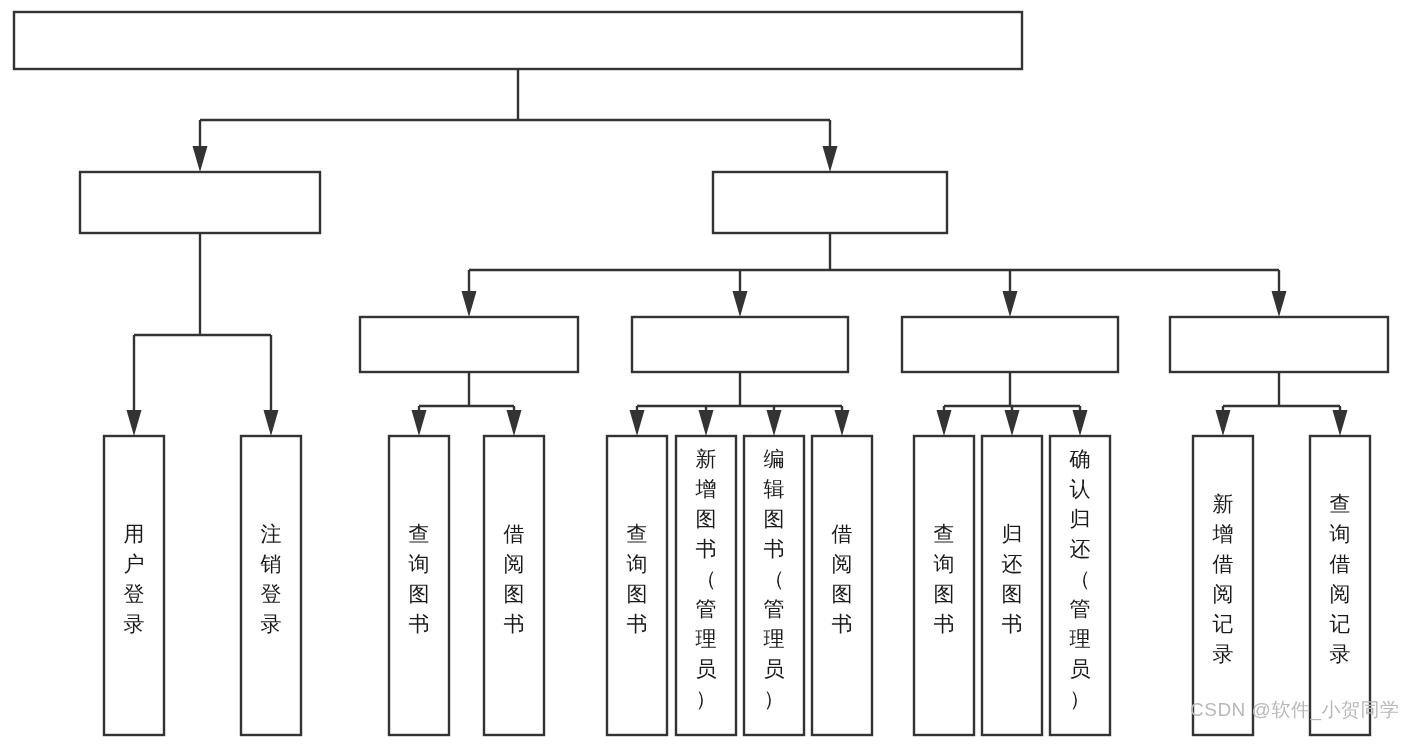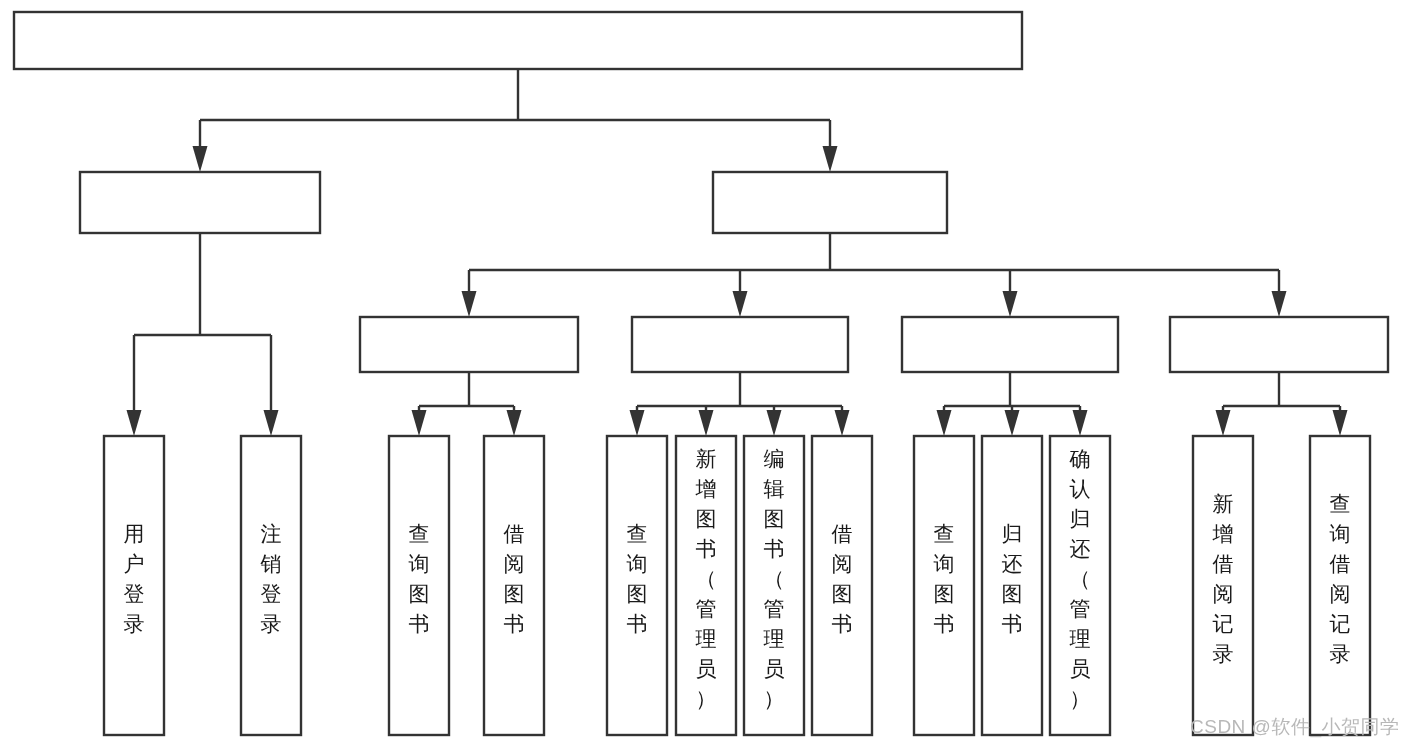--- a/index.html
+++ b/index.html
@@ -197,14 +197,14 @@
         <g>
           <rect x="1193" y="436" width="60" height="299" class="node-rect"></rect>
           <text x="1223" y="510.5" class="node-label-v"><tspan x="1223" dy="0">新</tspan><tspan x="1223" dy="30">增</tspan><tspan x="1223" dy="30">借</tspan><tspan x="1223" dy="30">阅</tspan><tspan x="1223" dy="30">记</tspan><tspan x="1223" dy="30">录</tspan></text>
         </g>
         <g>
           <rect x="1310" y="436" width="60" height="299" class="node-rect"></rect>
           <text x="1340" y="510.5" class="node-label-v"><tspan x="1340" dy="0">查</tspan><tspan x="1340" dy="30">询</tspan><tspan x="1340" dy="30">借</tspan><tspan x="1340" dy="30">阅</tspan><tspan x="1340" dy="30">记</tspan><tspan x="1340" dy="30">录</tspan></text>
         </g>
       </g>
   </svg>
-  <div class="watermark" style="left:1190px; top:714px;">CSDN @软件_小贺同学</div>
+  <div class="watermark" style="left:1190px; top:697px;">CSDN @软件_小贺同学</div>
 </div>
 
 </body></html>

